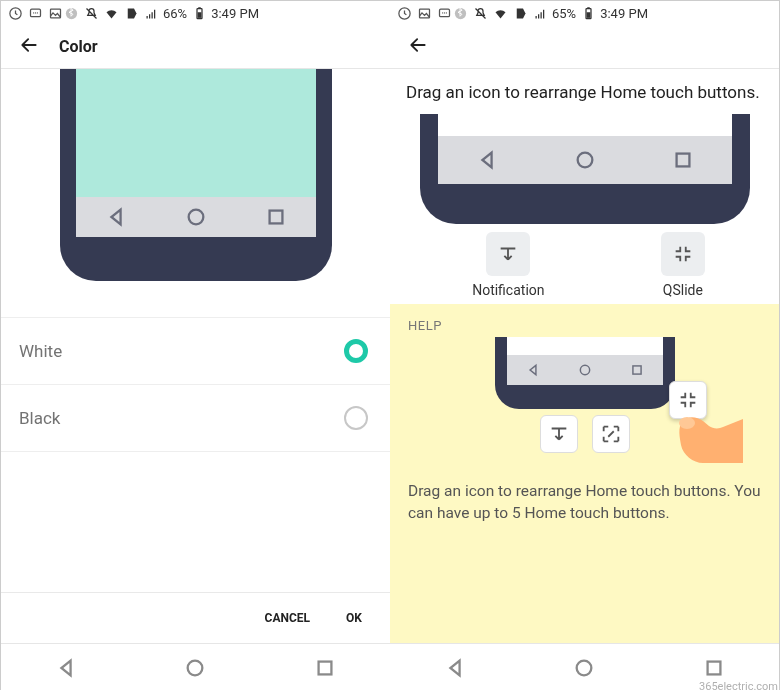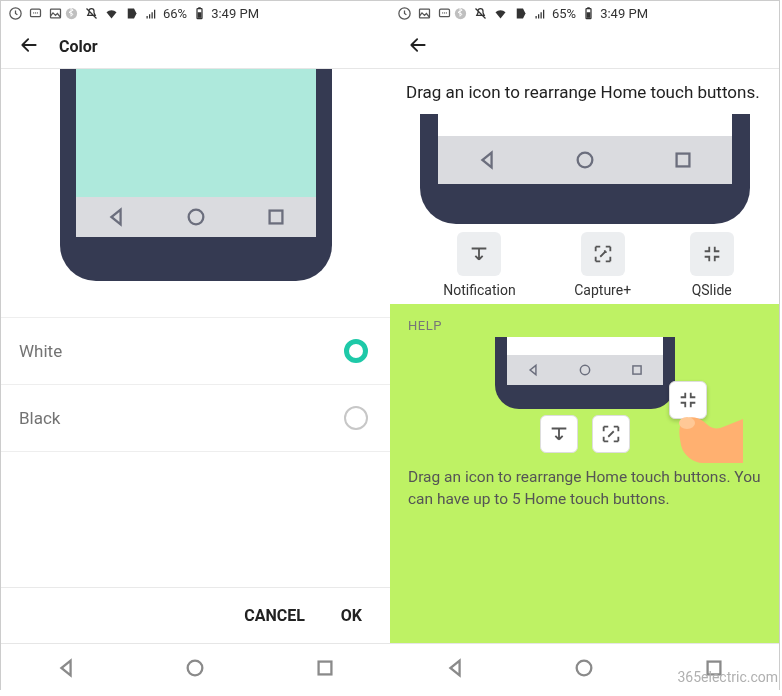--- a/index.html
+++ b/index.html
@@ -111,21 +111,21 @@
     border:2px solid #c7c7c7;
     position:relative;
   }
   .radio.checked { border:5px solid #1ec9a8; }
   .left-spacer { flex:1; background:#fff;}
   .dialog-buttons {
     display:flex;
     justify-content:flex-end;
     gap:36px;
     padding: 18px 28px;
-    font-size:16px;
+    font-size:12px;
     font-weight:700;
     color:#222;
     border-top:1px solid #e9e9e9;
     margin-top:39px;
   }
 
   
   .sys-nav {
     height:48px;
     border-top:1px solid #e6e6e6;
@@ -164,45 +164,45 @@
     display:flex; justify-content:space-around;
     margin-top:8px; padding:0 20px 6px;
   }
   .extra-item { display:flex; flex-direction:column; align-items:center; gap:6px; font-size:14px; color:#333;margin-left:8px;}
   .extra-tile {
     width:44px; height:44px; background:#eceef0; border-radius:6px;
     display:flex;align-items:center;justify-content:center;
   }
   .extra-tile svg { width:22px; height:22px; stroke:#555; fill:none; stroke-width:2;}
   .help-section {
-    background:#bef264; flex:1; padding:14px 18px 10px;
+    background:#fef9c3; flex:1; padding:14px 18px 10px;
     display:flex; flex-direction:column;
   }
   .help-label { font-size:13px; color:#777; letter-spacing:.5px; margin-bottom:4px;}
   .help-mock {
     position:relative; width:220px; margin:0 auto;
   }
   .help-frame {
     width:180px; margin:0 auto; height:48px;
     border-left:12px solid #353a52; border-right:12px solid #353a52;
     background:#fff; position:relative;
   }
   .help-frame .phone-navbar {height:30px;}
   .help-chin { width:180px; margin:0 auto; height:24px; background:#353a52; border-radius:0 0 24px 24px;}
   .help-tiles { display:flex; justify-content:center; gap:14px; margin-top:6px; position:relative;}
   .help-tiles .extra-tile { width:38px;height:38px; background:#fff; border:1px solid #ddd;}
   .help-tiles .extra-tile.lift { position:absolute; right:-12px; top:-34px; box-shadow:0 2px 4px rgba(0,0,0,.2);}
   .finger {
     position:absolute; right:-48px; top:-12px;
     width:68px; height:60px;
   }
-  .help-text { font-size:15.5px; color:#555; line-height:1.4; margin-top:14px;}
+  .help-text { font-size:15.5px; color:#555; line-height:1.4; margin-top:28px;}
   .watermark {
-    position:absolute; right:4px; bottom:11px;
-    font-size:14px; color:#b0b0b0;
+    position:absolute; right:4px; bottom:3px;
+    font-size:11px; color:#b0b0b0;
     z-index:50;
   }
 </style>
 </head>
 <body>
 
 <div class="split">
 
   <div class="pane">
 
@@ -432,29 +432,20 @@
       </div>
 
       <div class="extras-row">
         <div class="extra-item">
           <div class="extra-tile">
             <svg viewBox="0 0 24 24">
                 <path d="M4 6h16M12 6v12m0 0l-4-4m4 4l4-4"></path>
               </svg>
           </div>
           <span>Notification</span>
-        </div>
-        <div class="extra-item">
-          <div class="extra-tile">
-            <svg viewBox="0 0 24 24">
-                <path d="M4 4h5M4 4v5M20 4h-5M20 4v5M4 20h5M4 20v-5M20 20h-5M20 20v-5"></path>
-                <path d="M9 15l6-6m0 0l-2 0m2 0l0 2"></path>
-              </svg>
-          </div>
-          <span>Capture+</span>
         </div>
         <div class="extra-item">
           <div class="extra-tile">
             <svg viewBox="0 0 24 24">
                 <path d="M9 4v5H4M15 4v5h5M9 20v-5H4M15 20v-5h5"></path>
               </svg>
           </div>
           <span>QSlide</span>
         </div>
       </div>

